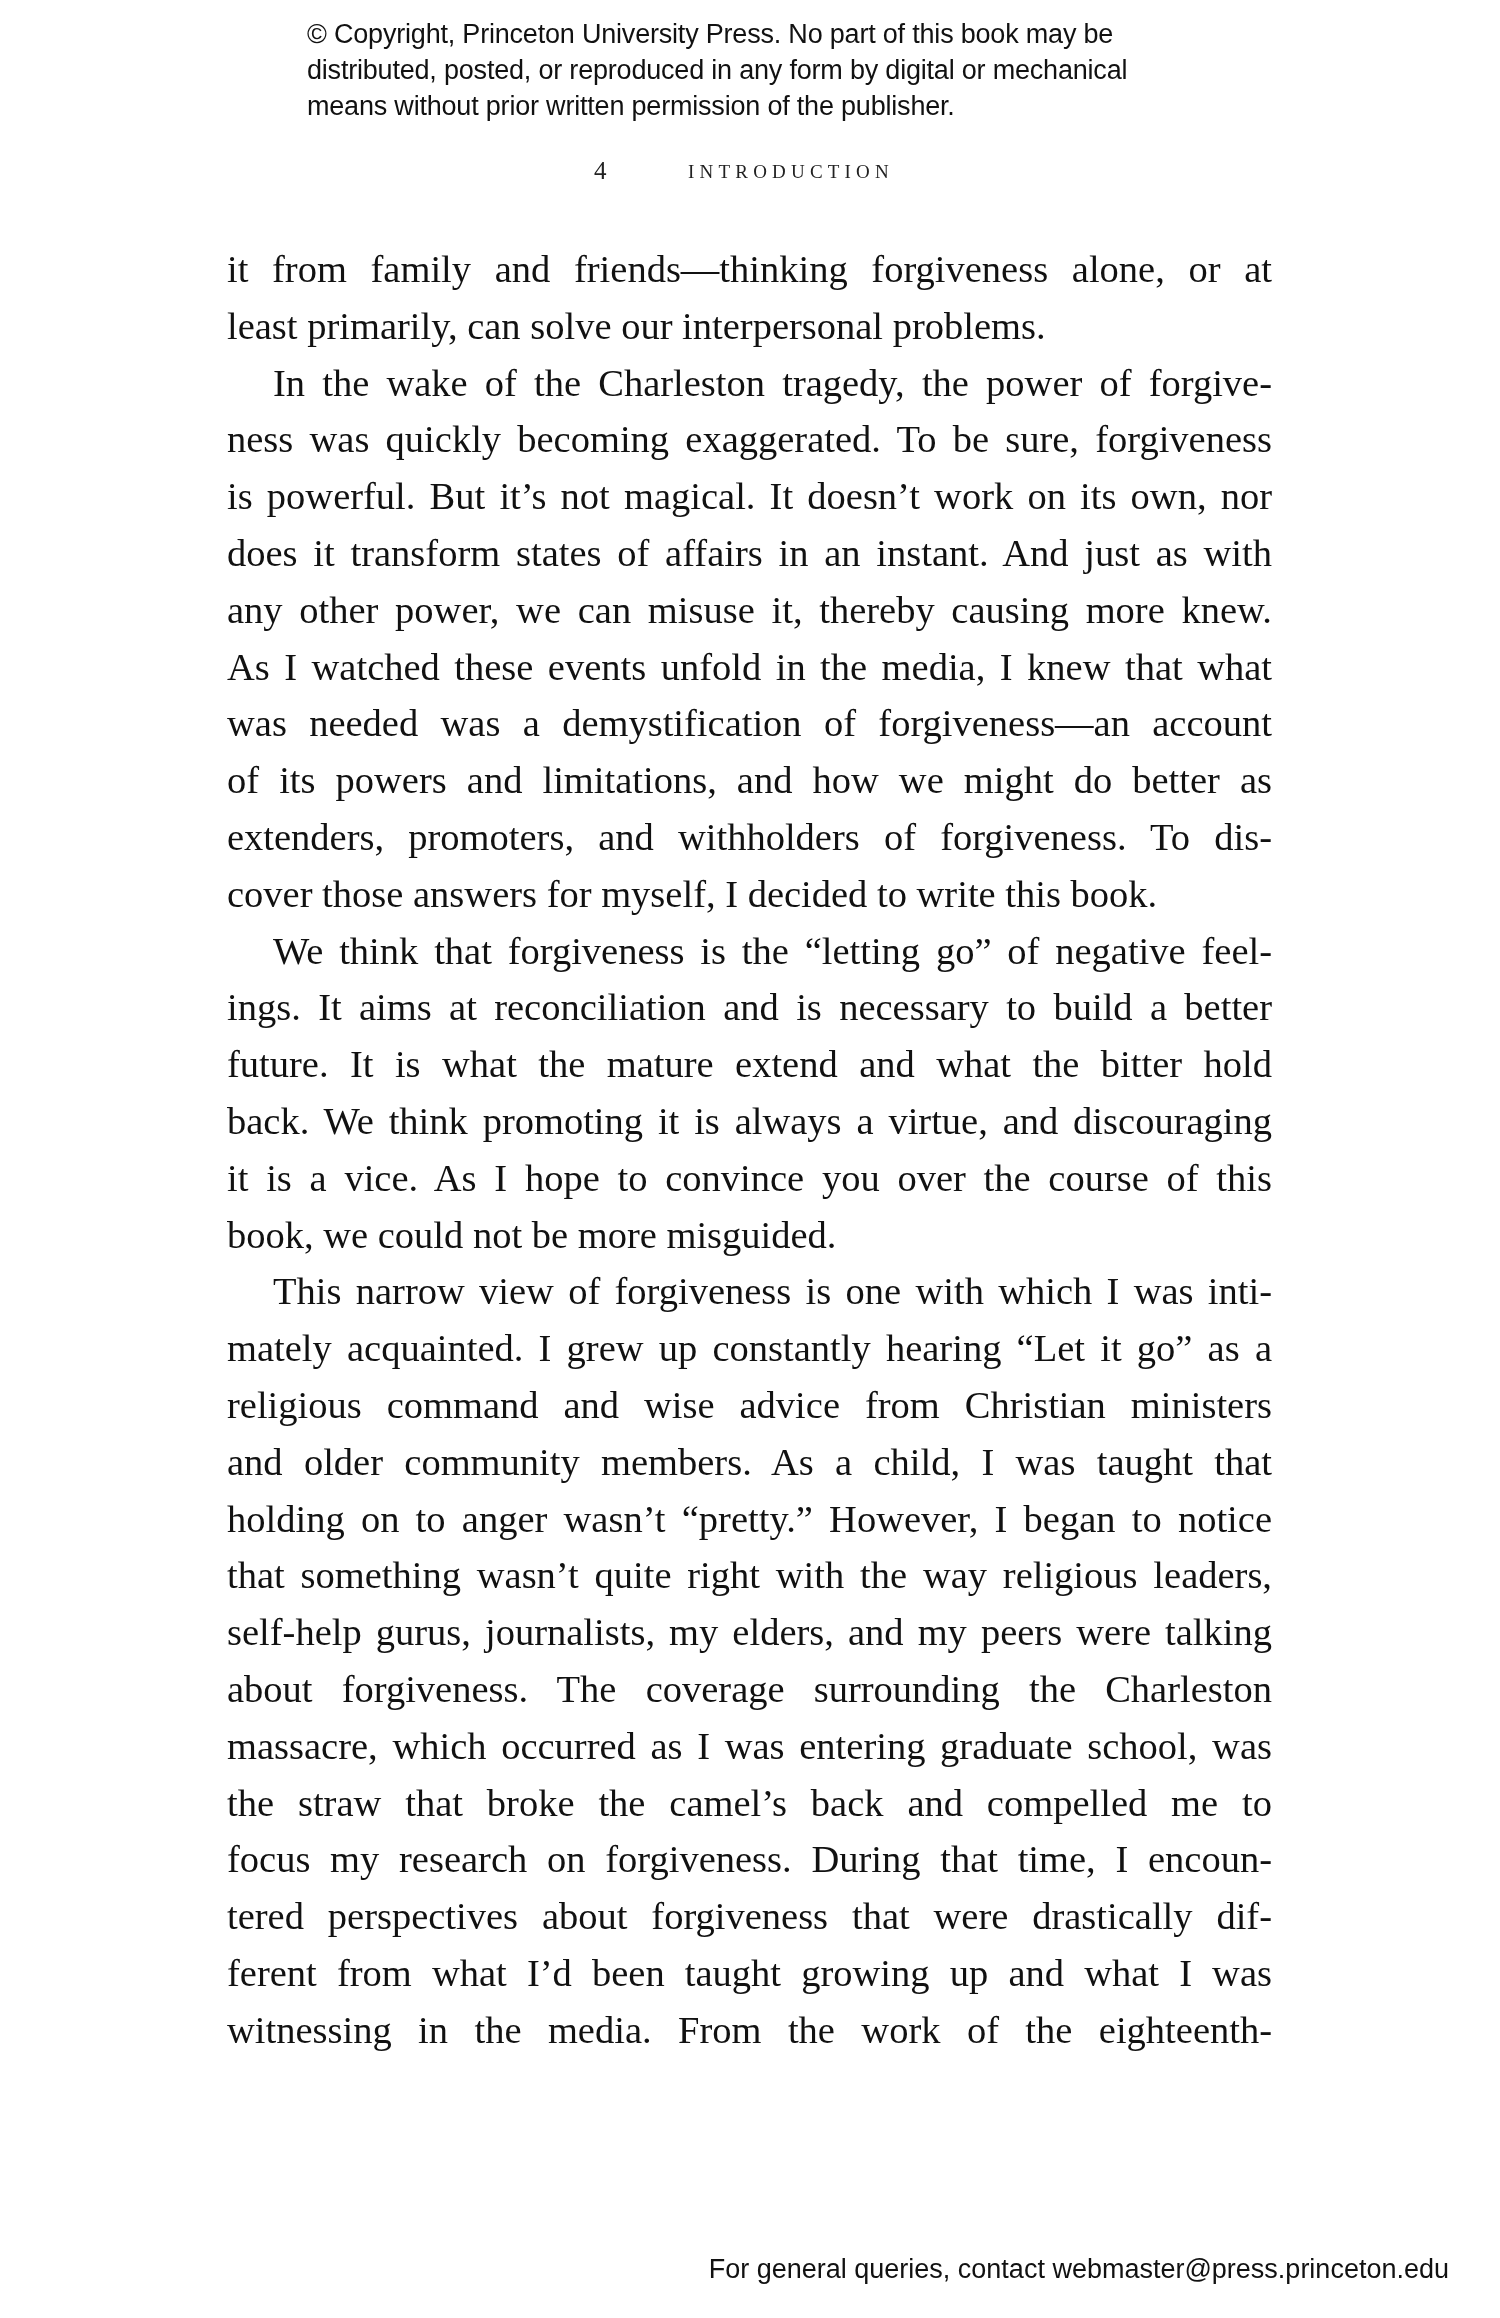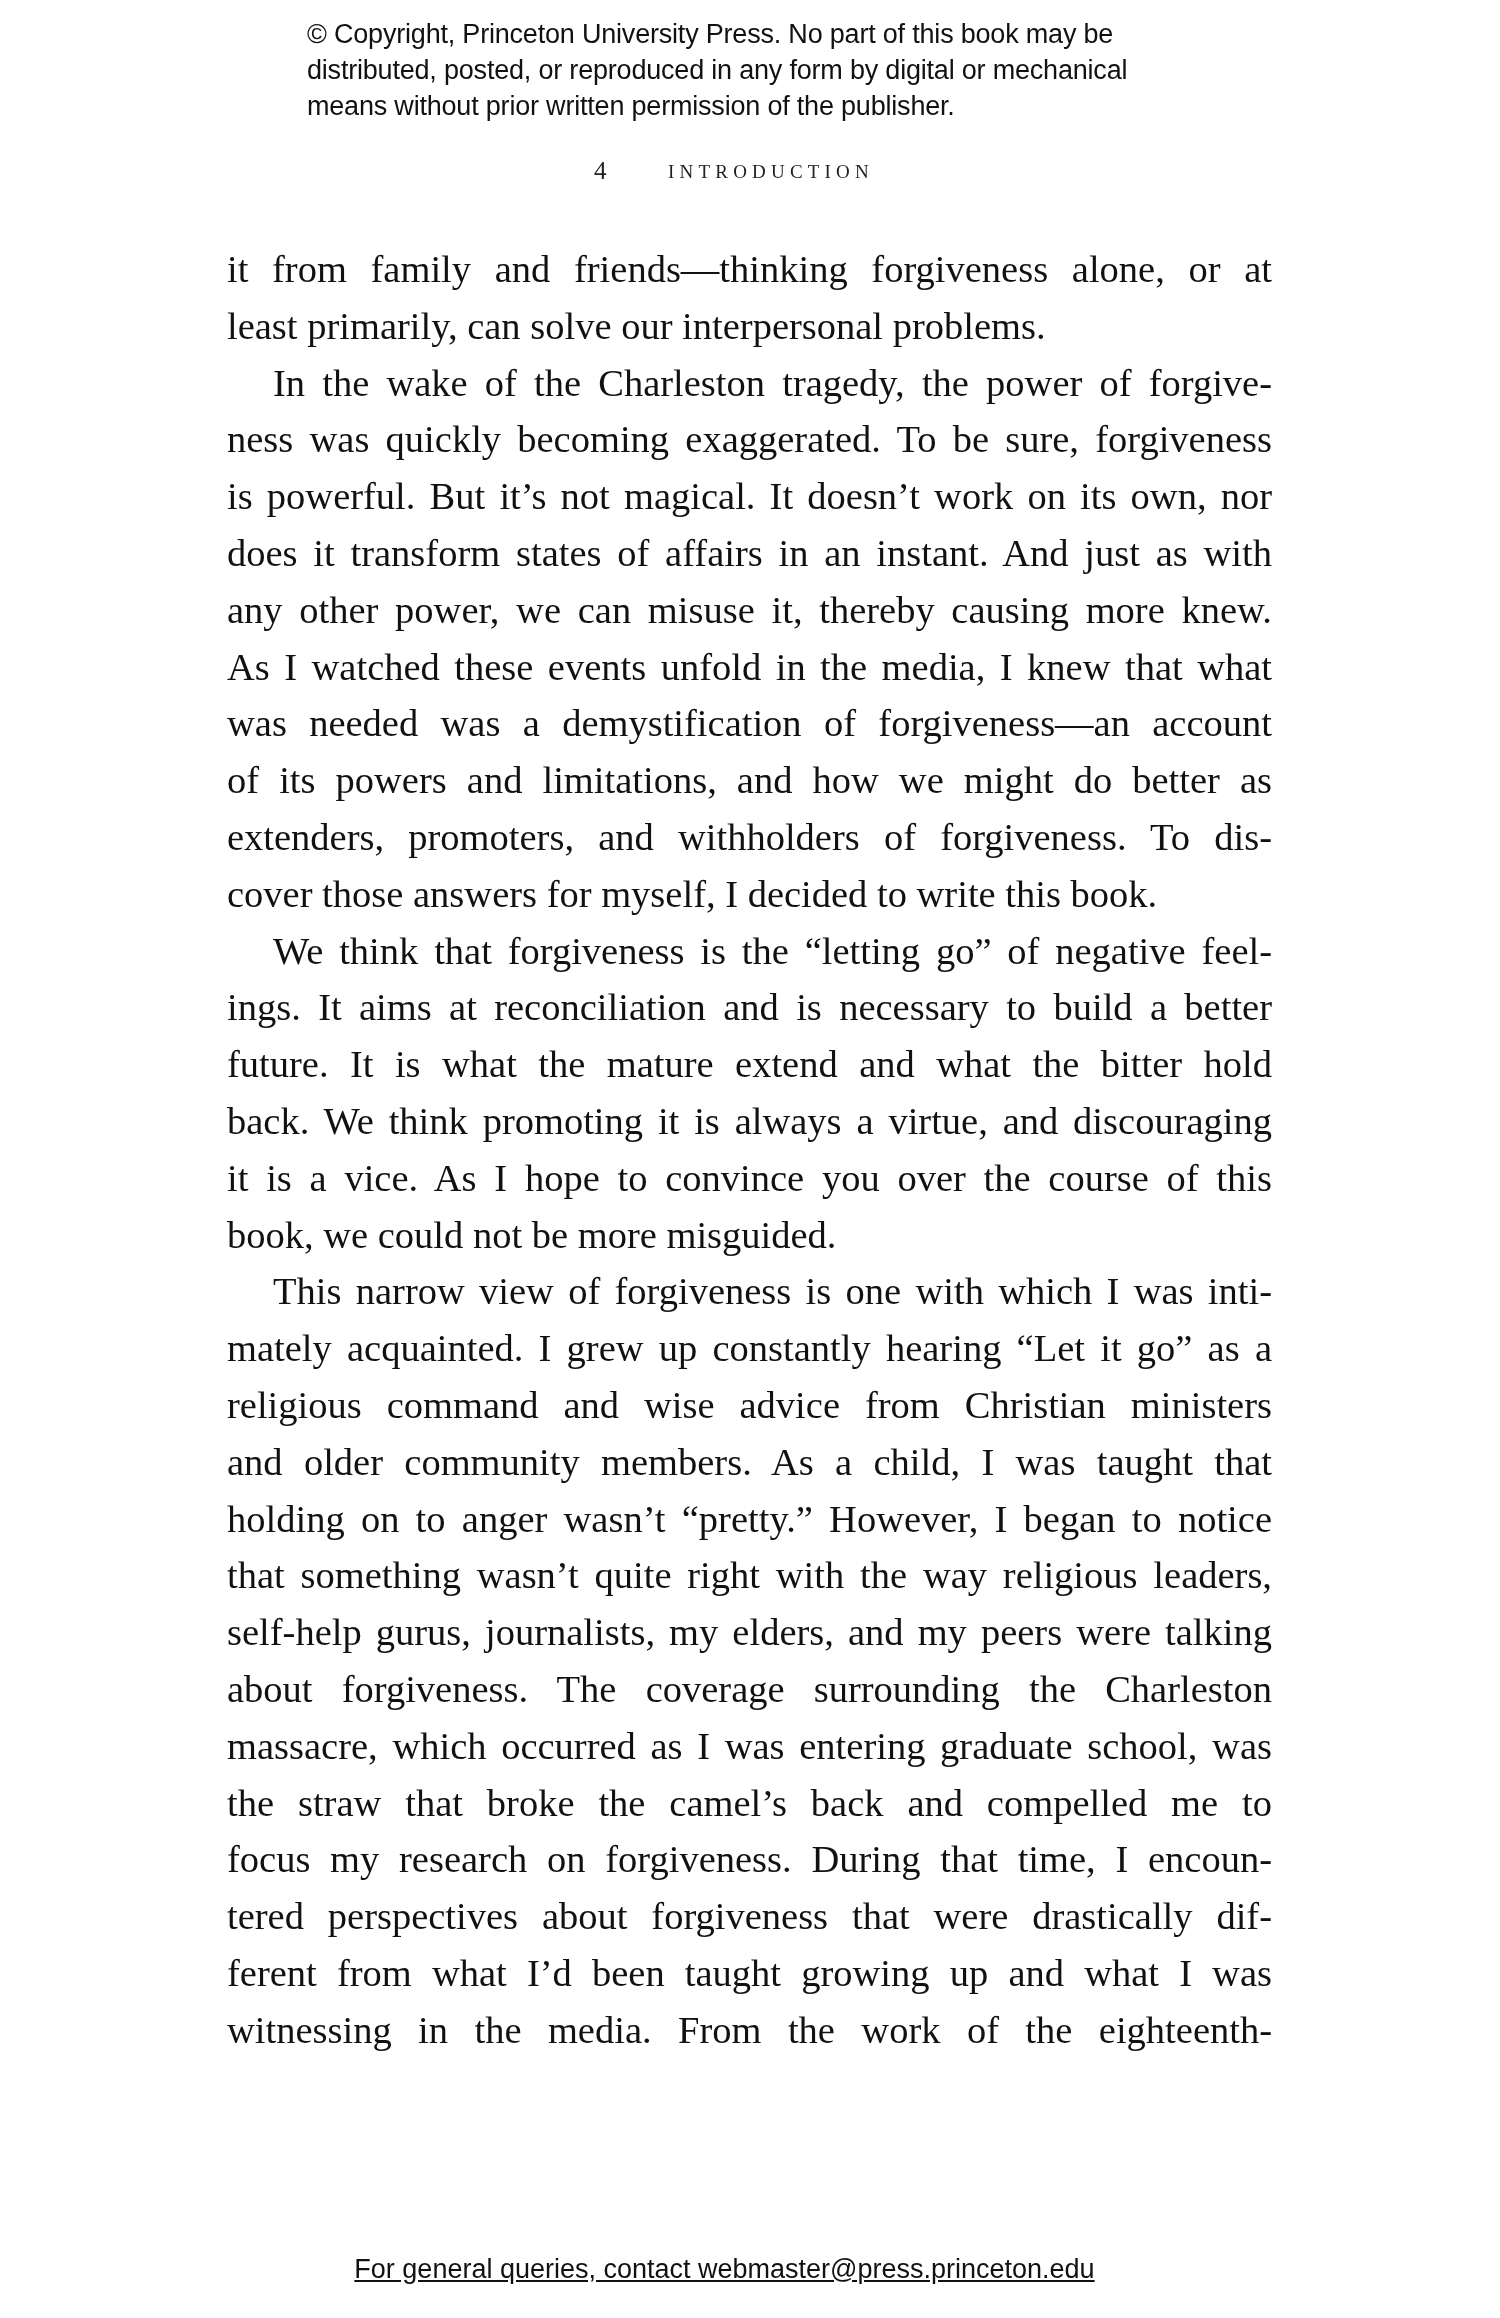--- a/index.html
+++ b/index.html
@@ -8,34 +8,34 @@
     position: absolute; left: 280px; top: 16px; width: 960px;
     font-family: "Liberation Sans", sans-serif; font-size: 27px; line-height: 36px;
     color: #111111; letter-spacing: -0.2px;
   }
   .copyright .cl { display: block; white-space: nowrap; margin-left: 27px; }
   .running-head {
     position: absolute; left: 0; top: 156px; width: 1500px; text-align: center;
     font-family: "Liberation Serif", serif; color: #222222; height: 30px;
   }
   .running-head .pnum { position: absolute; left: 594px; top: 0; font-size: 25px; line-height: 30px; }
-  .running-head .title { position: absolute; left: 668px; top: 2px; font-size: 19px; line-height: 28px; letter-spacing: 5.2px; }
+  .running-head .title { position: absolute; left: 688px; top: 2px; font-size: 19px; line-height: 28px; letter-spacing: 5.2px; }
   .body-text {
     position: absolute; left: 227px; top: 228px; width: 1045px;
     font-family: Liberation Serif, serif; font-size: 38.5px; line-height: 56.8px; color: #111111; margin-top: 13px;
   }
   .body-text .ln {
     display: block; white-space: nowrap; height: 56.8px;
     text-align: justify; text-align-last: justify;
   }
   .body-text .ln.indent { padding-left: 46px; }
   .body-text .ln.last { text-align-last: left; }
   .footer {
-    position: absolute; left: 0; top: 2252px; width: 1449px; text-align: center;
-    font-family: "Liberation Sans", sans-serif; font-size: 27px; line-height: 34px; color: #111111; text-decoration: underline;
+    position: absolute; left: 0; top: 2252px; width: 1449px; text-align: right;
+    font-family: "Liberation Sans", sans-serif; font-size: 27px; line-height: 34px; color: #111111;
   }
 </style>
 </head>
 <body>
 
 <div class="copyright">
   <span class="cl">© Copyright, Princeton University Press. No part of this book may be</span>
   <span class="cl">distributed, posted, or reproduced in any form by digital or mechanical</span>
   <span class="cl">means without prior written permission of the publisher.</span>
 </div>

